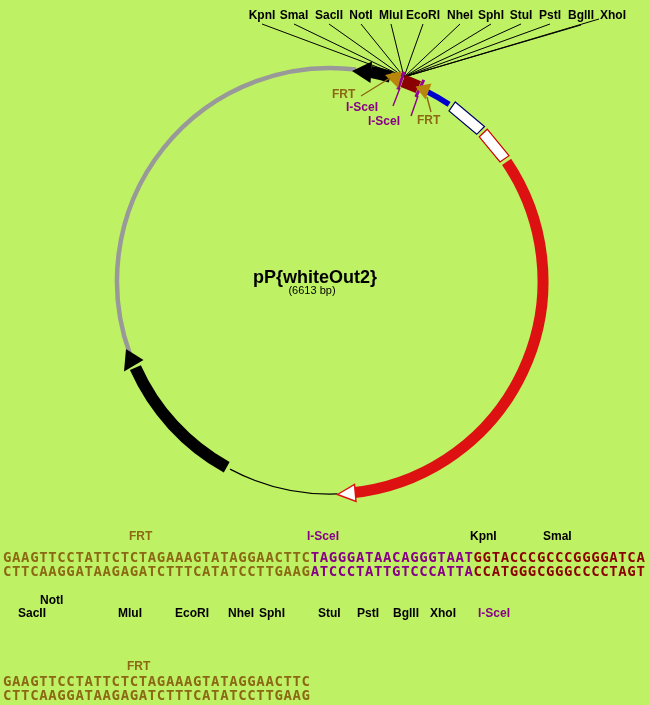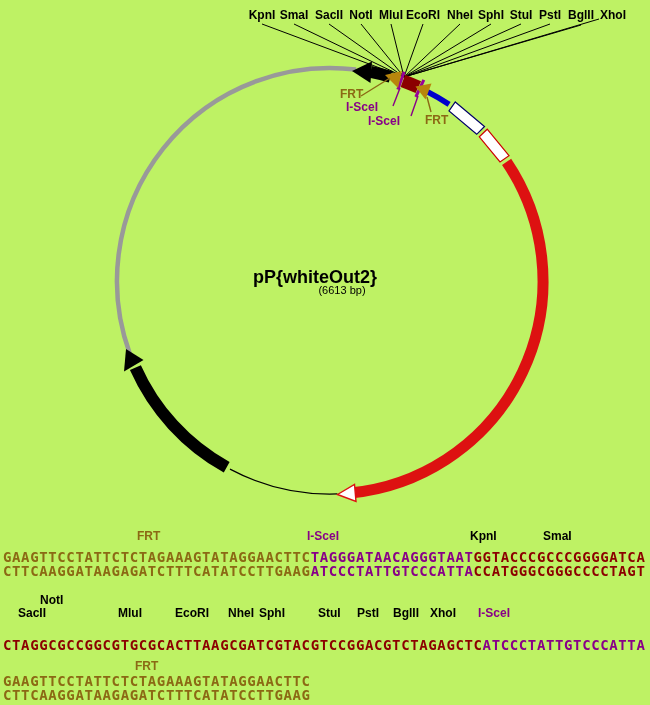--- a/index.html
+++ b/index.html
@@ -1,24 +1,24 @@
 <!DOCTYPE html>
 <html><head>
 <meta charset="utf-8">
 <style>
   html,body{margin:0;padding:0;background:#fff;}
   .stage{position:relative;width:650px;height:705px;background:#bef264;overflow:hidden;
          font-family:"Liberation Sans",sans-serif;}
   .map-svg{position:absolute;left:0;top:0;}
   .lbl{position:absolute;font-weight:bold;font-size:12px;color:#000;white-space:nowrap;}
   .cx{transform:translateX(-50%);}
-  .tan{color:#8B6914;margin-left:8px;}
+  .tan{color:#8B6914;}
   .purple{color:#880088;}
   .title{position:absolute;font-weight:bold;font-size:18px;color:#000;transform:translateX(-50%);white-space:nowrap;}
-  .subtitle{position:absolute;font-weight:normal;font-size:11px;color:#000;transform:translateX(-50%);white-space:nowrap;margin-left:30px;}
+  .subtitle{position:absolute;font-weight:normal;font-size:11px;color:#000;transform:translateX(-50%);white-space:nowrap;}
   .seq{position:absolute;left:3px;font-family:"DejaVu Sans Mono","Liberation Mono",monospace;
        font-weight:bold;font-size:14px;line-height:14px;letter-spacing:0.62px;white-space:nowrap;}
   .seq .frt{color:#8B6914;}
   .seq .scei{color:#880088;}
   .seq .mcs{color:#8B0000;}
 </style>
 </head>
 <body>
 
 <div class="stage">
@@ -103,19 +103,18 @@
   <span class="lbl" style="left:18px;top:606px">SacII</span>
   <span class="lbl" style="left:118px;top:606px">MluI</span>
   <span class="lbl" style="left:175px;top:606px">EcoRI</span>
   <span class="lbl" style="left:228px;top:606px">NheI</span>
   <span class="lbl" style="left:259px;top:606px">SphI</span>
   <span class="lbl" style="left:318px;top:606px">StuI</span>
   <span class="lbl" style="left:357px;top:606px">PstI</span>
   <span class="lbl" style="left:393px;top:606px">BglII</span>
   <span class="lbl" style="left:430px;top:606px">XhoI</span>
   <span class="lbl purple" style="left:478px;top:606px">I-SceI</span>
-  <div class="seq" style="top:638px"><span class="mcs">CTAGGCGCCGGCGTGCGCACTTAAGCGATCGTACGTCCGGACGTCTAGAGCTC</span><span class="scei">ATCCCTATTGTCCCATTA</span></div>
 
   <span class="lbl tan" style="left:127px;top:659px">FRT</span>
   <div class="seq" style="top:674px"><span class="frt">GAAGTTCCTATTCTCTAGAAAGTATAGGAACTTC</span></div>
   <div class="seq" style="top:688px"><span class="frt">CTTCAAGGATAAGAGATCTTTCATATCCTTGAAG</span></div>
 
 </div>
 
 </body></html>

